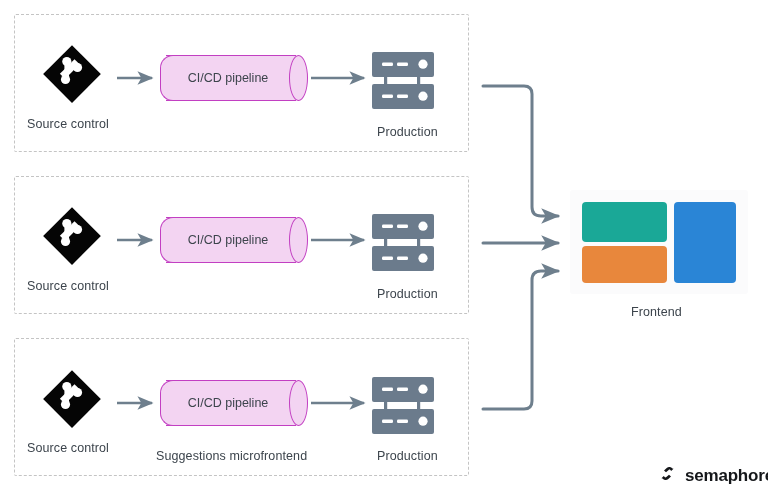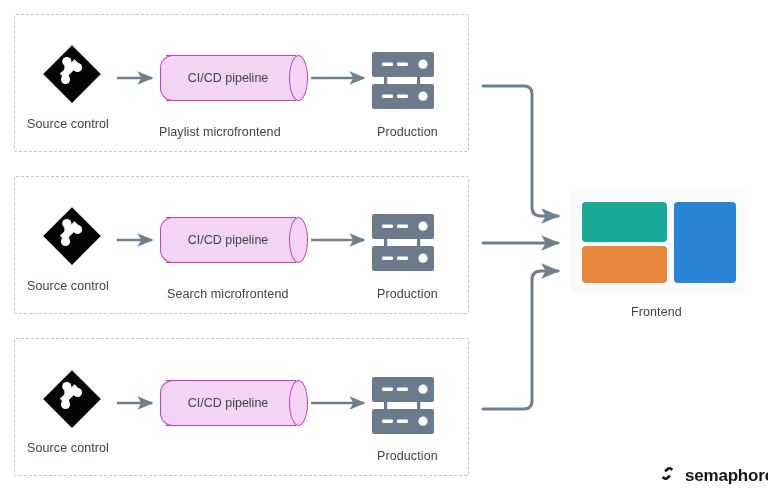--- a/index.html
+++ b/index.html
@@ -202,21 +202,20 @@
     </svg>
   </div>
   <div class="node-label" style="left:27px; top:117px;">Source control</div>
 
   <div class="cylinder" style="left:160px; top:55px;">
     <div class="cyl-body"></div>
     <div class="cyl-cap-left"></div>
     <div class="cyl-cap-right"></div>
     <div class="cyl-text">CI/CD pipeline</div>
   </div>
-  <div class="node-label" style="left:159px; top:125px;">Playlist microfrontend</div>
 
   <div class="server-icon" style="left:370px; top:48px;">
     <svg viewBox="0 0 66 74" width="66" height="74">
       <rect x="2" y="54" width="2.6" height="0" fill="#6b7b8c"></rect>
       <rect x="14" y="26" width="3.2" height="10" fill="#6b7b8c"></rect>
       <rect x="47" y="26" width="3.2" height="10" fill="#6b7b8c"></rect>
       <rect x="2" y="4" width="62" height="25" rx="2" fill="#6b7b8c"></rect>
       <rect x="2" y="36" width="62" height="25" rx="2" fill="#6b7b8c"></rect>
       <rect x="12" y="14.5" width="11" height="3.4" rx="1.2" fill="#ffffff"></rect>
       <rect x="27" y="14.5" width="11" height="3.4" rx="1.2" fill="#ffffff"></rect>
@@ -243,21 +242,20 @@
     </svg>
   </div>
   <div class="node-label" style="left:27px; top:279px;">Source control</div>
 
   <div class="cylinder" style="left:160px; top:217px;">
     <div class="cyl-body"></div>
     <div class="cyl-cap-left"></div>
     <div class="cyl-cap-right"></div>
     <div class="cyl-text">CI/CD pipeline</div>
   </div>
-  <div class="node-label" style="left:167px; top:287px;">Search microfrontend</div>
 
   <div class="server-icon" style="left:370px; top:210px;">
     <svg viewBox="0 0 66 74" width="66" height="74">
       <rect x="14" y="26" width="3.2" height="10" fill="#6b7b8c"></rect>
       <rect x="47" y="26" width="3.2" height="10" fill="#6b7b8c"></rect>
       <rect x="2" y="4" width="62" height="25" rx="2" fill="#6b7b8c"></rect>
       <rect x="2" y="36" width="62" height="25" rx="2" fill="#6b7b8c"></rect>
       <rect x="12" y="14.5" width="11" height="3.4" rx="1.2" fill="#ffffff"></rect>
       <rect x="27" y="14.5" width="11" height="3.4" rx="1.2" fill="#ffffff"></rect>
       <circle cx="53" cy="16.2" r="4.6" fill="#ffffff"></circle>
@@ -283,20 +281,21 @@
     </svg>
   </div>
   <div class="node-label" style="left:27px; top:441px;">Source control</div>
 
   <div class="cylinder" style="left:160px; top:380px;">
     <div class="cyl-body"></div>
     <div class="cyl-cap-left"></div>
     <div class="cyl-cap-right"></div>
     <div class="cyl-text">CI/CD pipeline</div>
   </div>
+  <div class="node-label" style="left:156px; top:449px;">Suggestions microfrontend</div>
 
   <div class="server-icon" style="left:370px; top:373px;">
     <svg viewBox="0 0 66 74" width="66" height="74">
       <rect x="14" y="26" width="3.2" height="10" fill="#6b7b8c"></rect>
       <rect x="47" y="26" width="3.2" height="10" fill="#6b7b8c"></rect>
       <rect x="2" y="4" width="62" height="25" rx="2" fill="#6b7b8c"></rect>
       <rect x="2" y="36" width="62" height="25" rx="2" fill="#6b7b8c"></rect>
       <rect x="12" y="14.5" width="11" height="3.4" rx="1.2" fill="#ffffff"></rect>
       <rect x="27" y="14.5" width="11" height="3.4" rx="1.2" fill="#ffffff"></rect>
       <circle cx="53" cy="16.2" r="4.6" fill="#ffffff"></circle>

